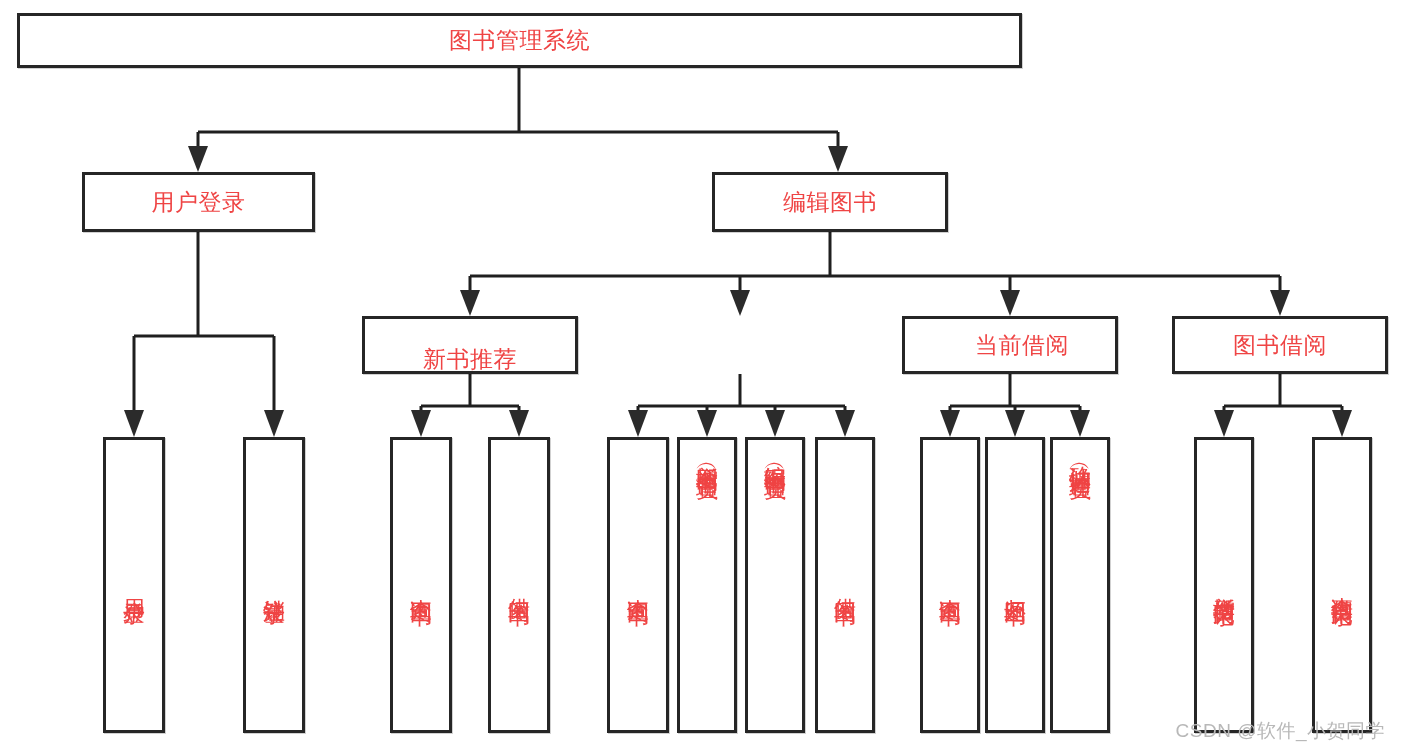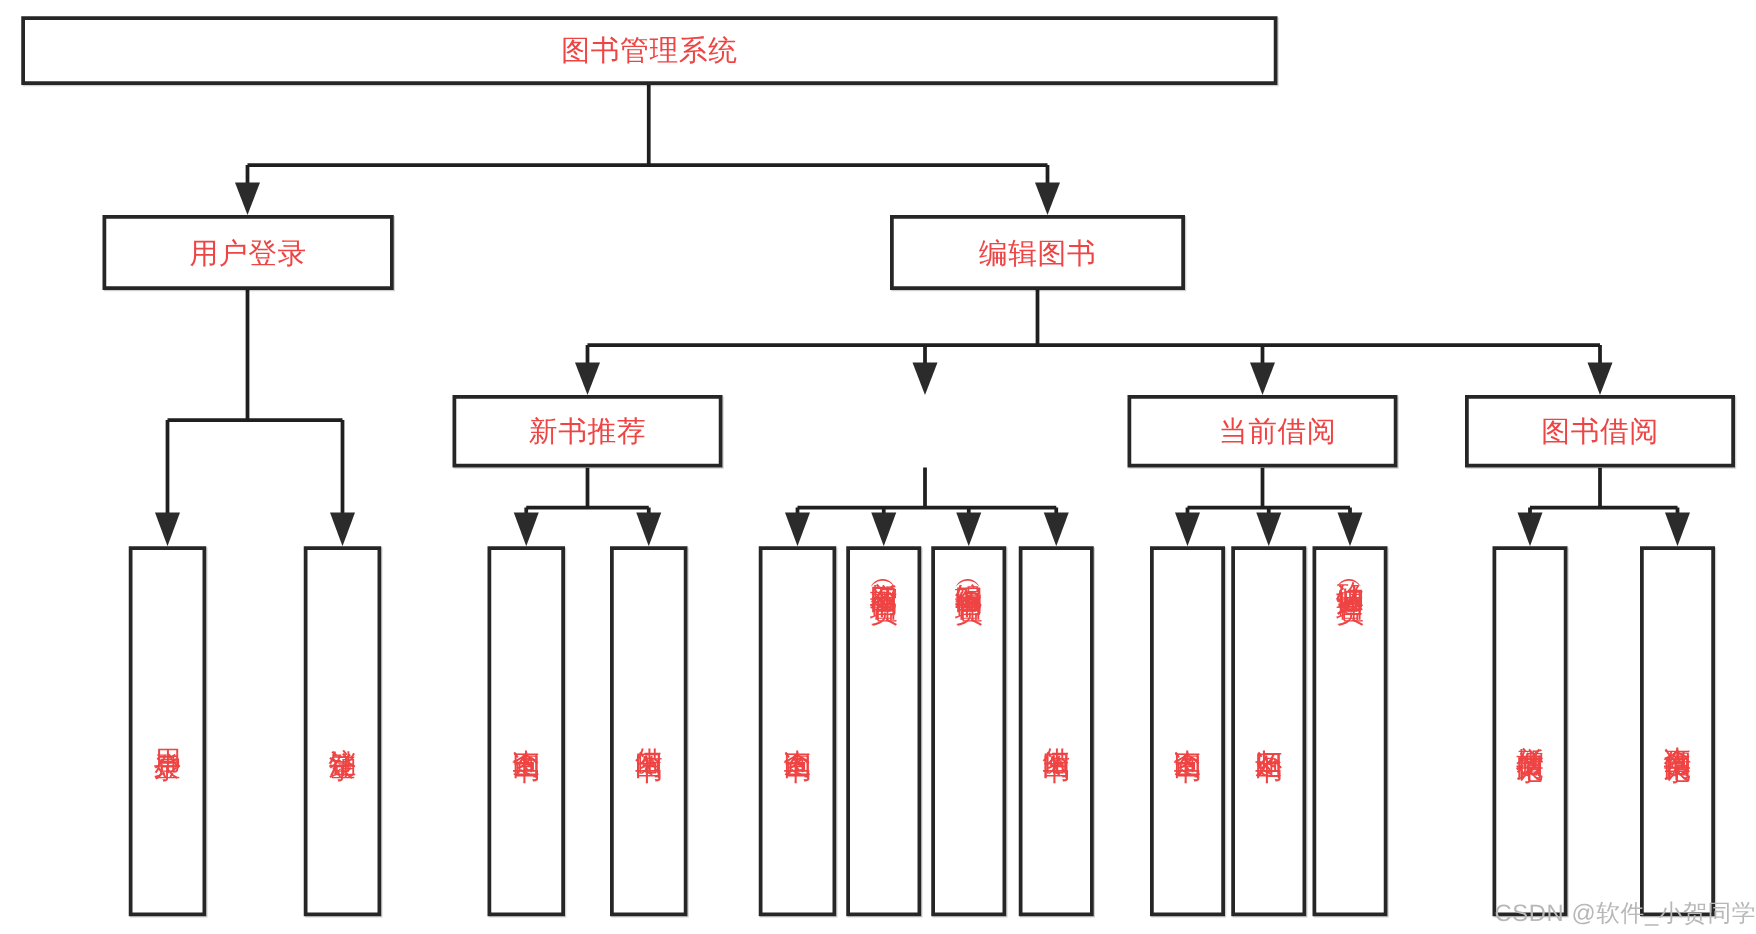--- a/index.html
+++ b/index.html
@@ -75,21 +75,21 @@
     letter-spacing: 2px;
     white-space: nowrap;
   }
   .node.vert.mid {
     align-items: center;
     padding-top: 0;
   }
   
   #watermark {
     position: absolute;
-    right: 0;
+    right: 20px;
     bottom: 3px;
     font-size: 19px;
     color: #b8b8b8;
     white-space: nowrap;
     letter-spacing: 0.5px;
   }
 </style>
 </head>
 <body>
 
@@ -161,21 +161,21 @@
     <span class="lbl">图书管理系统</span>
   </div>
 
   <div class="node horiz" style="left:82px; top:172px; width:233px; height:60px;">
     <span class="lbl">用户登录</span>
   </div>
   <div class="node horiz" style="left:712px; top:172px; width:236px; height:60px;">
     <span class="lbl">编辑图书</span>
   </div>
 
-  <div class="node horiz" style="left:362px; top:316px; width:216px; height:58px;">
+  <div class="node horiz" style="left:362px; top:316px; width:216px; height:58px;align-items:flex-end;">
     <span class="lbl">新书推荐</span>
   </div>
   <div class="node horiz" style="left:902px; top:316px; width:216px; height:58px;padding-left:24px;">
     <span class="lbl">当前借阅</span>
   </div>
   <div class="node horiz" style="left:1172px; top:316px; width:216px; height:58px;">
     <span class="lbl">图书借阅</span>
   </div>
 
   <div class="node vert mid" style="left:103px; top:437px; width:62px; height:296px;">

